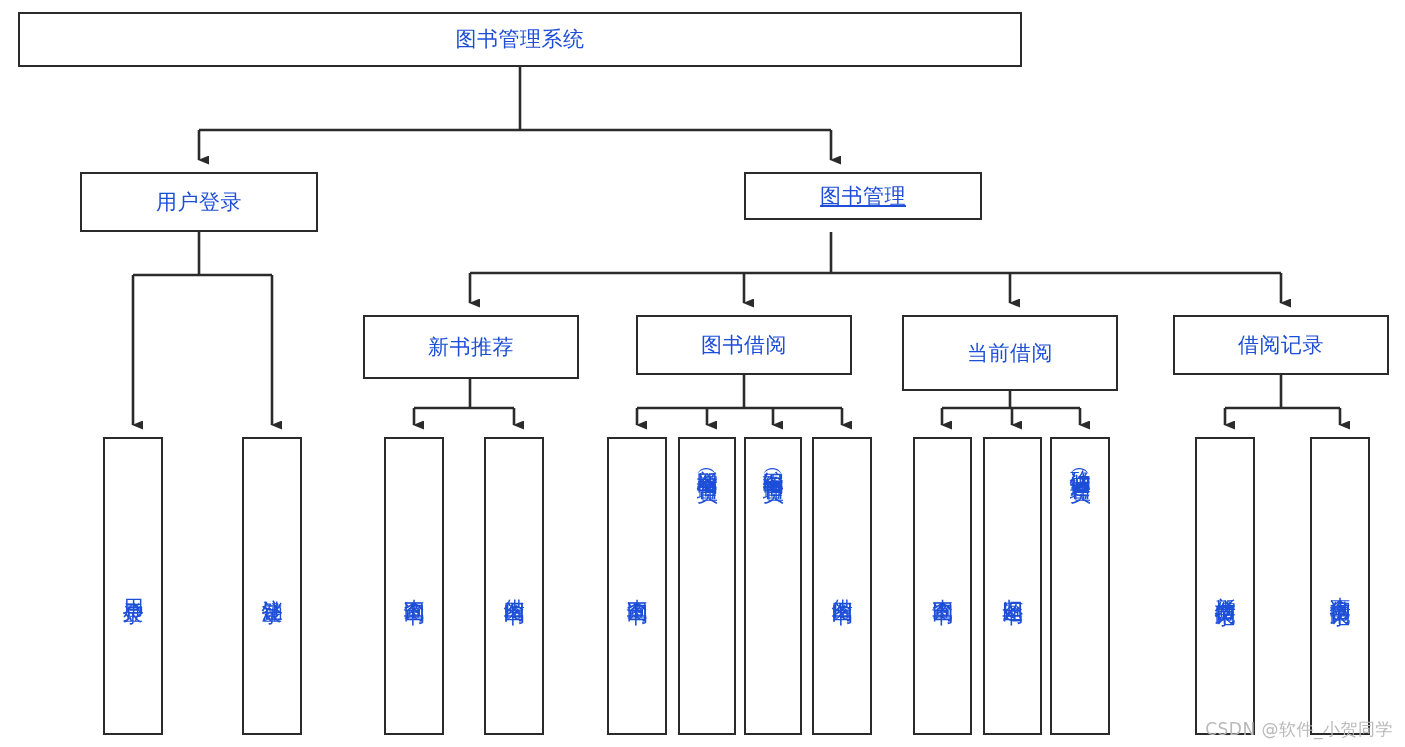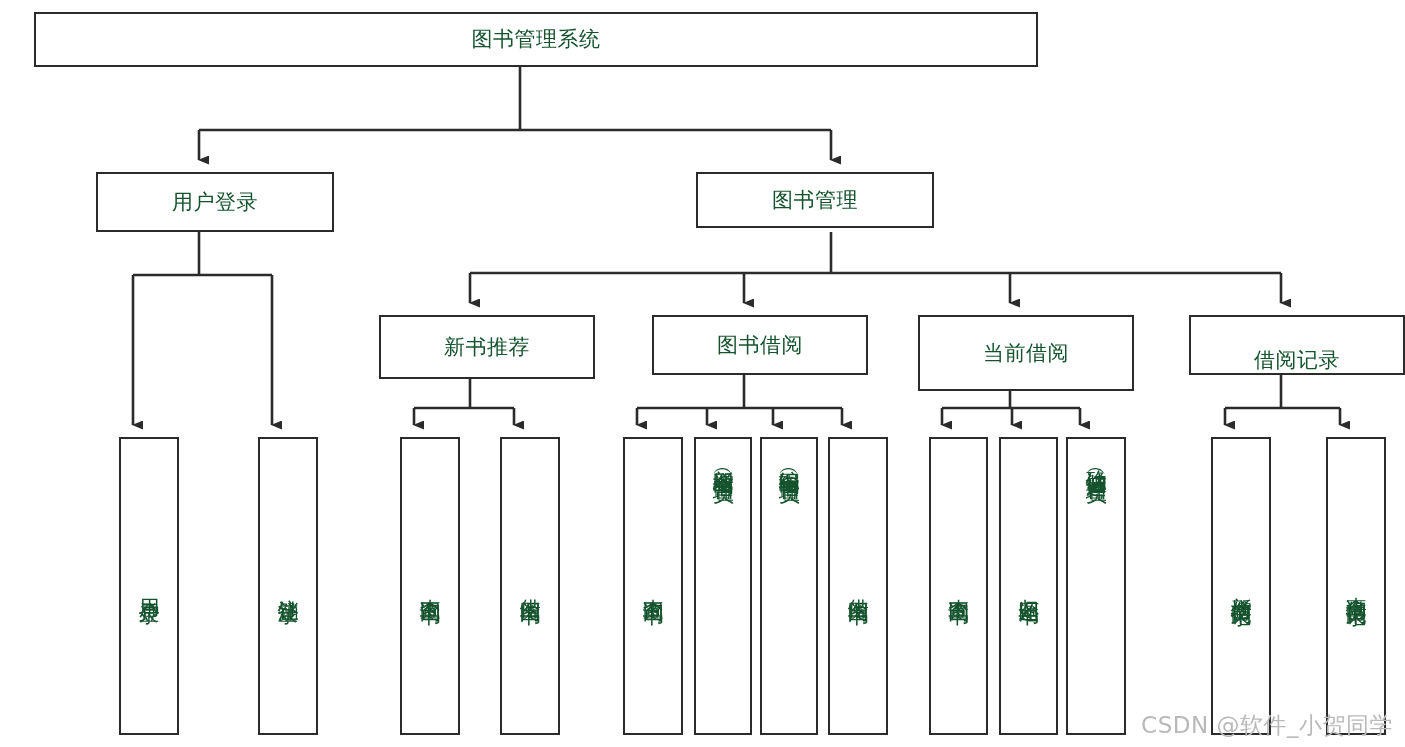--- a/index.html
+++ b/index.html
@@ -27,22 +27,21 @@
     pointer-events: none;
   }
   .node {
     position: absolute;
     box-sizing: border-box;
     background: #ffffff;
     border: 2px solid #2b2b2b;
     display: flex;
     align-items: center;
     justify-content: center;
-    color: #14532d;
-    margin-left: 16px;
+    color: #1d4ed8;
   }
   .node-label {
     display: block;
     text-align: center;
     line-height: 1.18;
     letter-spacing: 0.5px;
   }
   .node.horizontal .node-label {
     writing-mode: horizontal-tb;
     font-size: 21px;
@@ -61,21 +60,21 @@
     white-space: nowrap;
   }
   .node.vertical.centered {
     align-items: center;
     padding-top: 0;
   }
   #watermark {
     position: absolute;
     right: 12px;
     bottom: 6px;
-    font-size: 23px;
+    font-size: 17px;
     color: #b9b9b9;
     letter-spacing: 0.5px;
     white-space: nowrap;
     user-select: none;
   }
 </style>
 </head>
 <body>
 
 <div id="diagram-root">
@@ -131,37 +130,37 @@
   </svg>
 
   <div class="node horizontal" style="left:18px; top:12px; width:1004px; height:55px;">
     <span class="node-label">图书管理系统</span>
   </div>
 
   <div class="node horizontal" style="left:80px; top:172px; width:238px; height:60px;">
     <span class="node-label">用户登录</span>
   </div>
 
-  <div class="node horizontal" style="left:680px; top:172px; width:238px; height:56px;">
+  <div class="node horizontal" style="left:744px; top:172px; width:238px; height:48px;text-decoration:underline;">
     <span class="node-label">图书管理</span>
   </div>
 
   <div class="node horizontal" style="left:363px; top:315px; width:216px; height:64px;">
     <span class="node-label">新书推荐</span>
   </div>
 
   <div class="node horizontal" style="left:636px; top:315px; width:216px; height:60px;justify-content:center;">
     <span class="node-label">图书借阅</span>
   </div>
 
   <div class="node horizontal" style="left:902px; top:315px; width:216px; height:76px;">
     <span class="node-label">当前借阅</span>
   </div>
 
-  <div class="node horizontal" style="left:1173px; top:315px; width:216px; height:60px;align-items:flex-end;">
+  <div class="node horizontal" style="left:1173px; top:315px; width:216px; height:60px;">
     <span class="node-label">借阅记录</span>
   </div>
 
   <div class="node vertical centered" style="left:103px; top:437px; width:60px; height:298px;">
     <span class="node-label">用户登录</span>
   </div>
 
   <div class="node vertical centered" style="left:242px; top:437px; width:60px; height:298px;">
     <span class="node-label">注销登录</span>
   </div>

